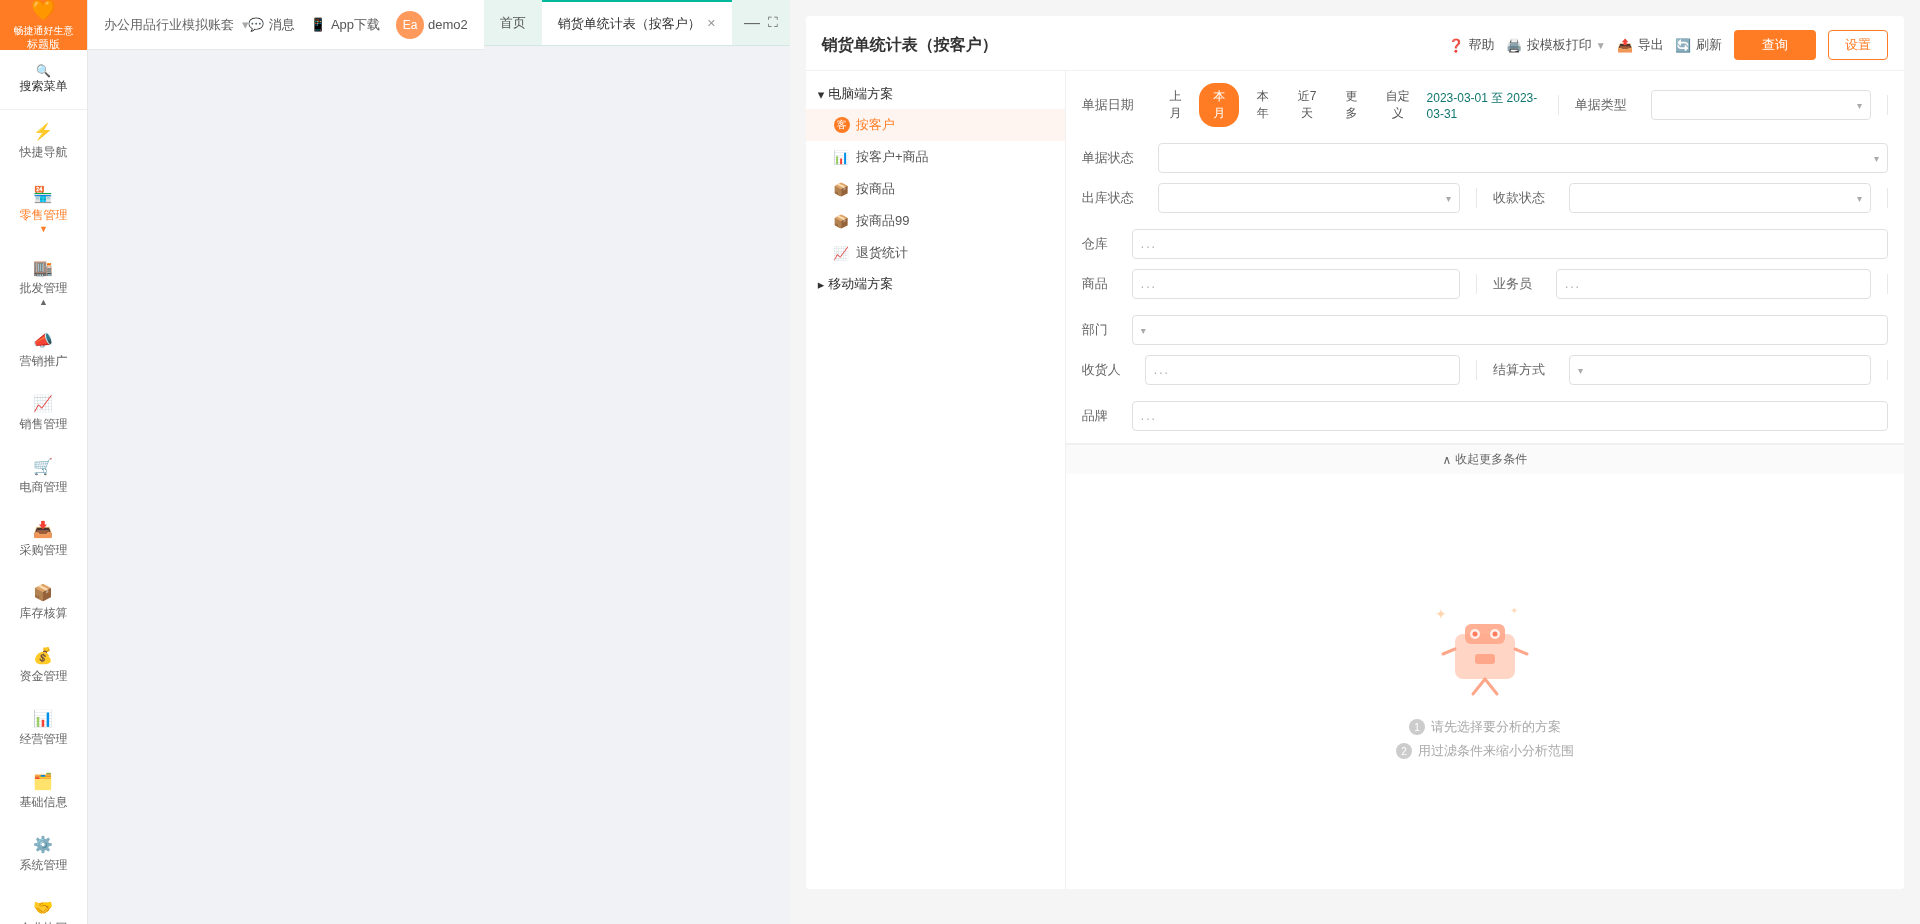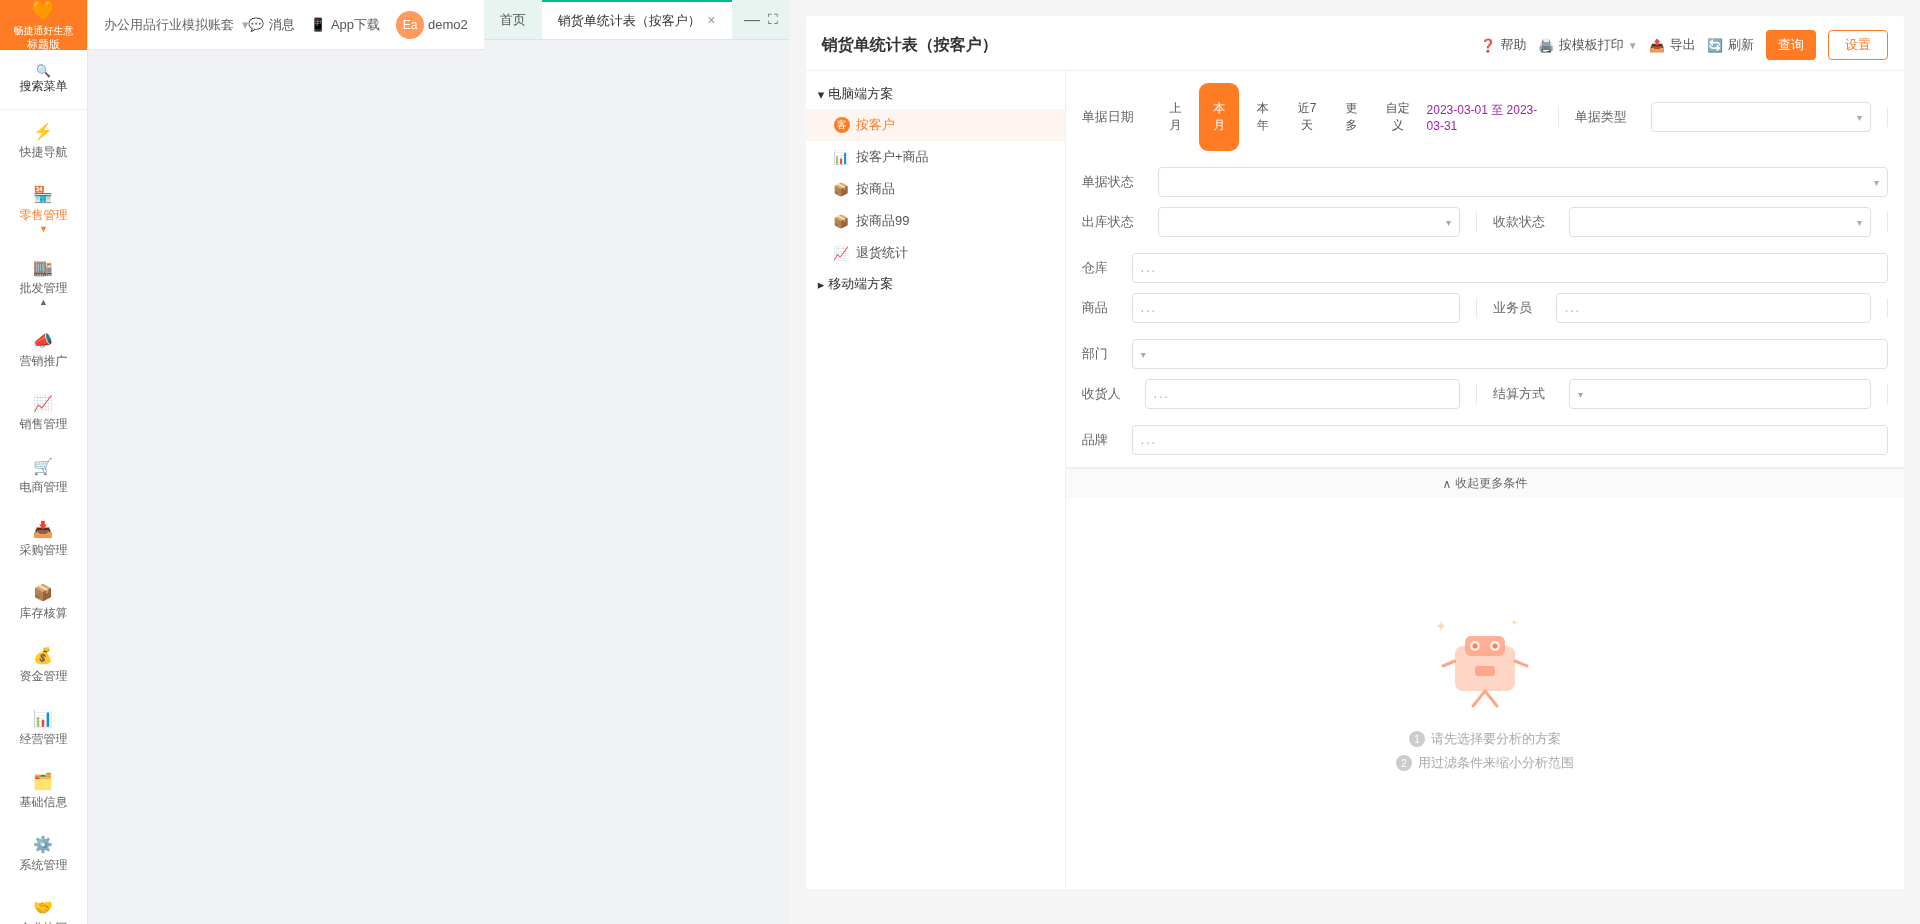--- a/index.html
+++ b/index.html
@@ -19,36 +19,36 @@
     .main-area { flex: 1; display: flex; flex-direction: row; overflow: hidden; }
 
     
     .topbar { height: 50px; background: #fff; display: flex; align-items: center; padding: 0 16px; border-bottom: 1px solid #e8e8e8; justify-content: space-between; }
     .topbar-left { display: flex; align-items: center; gap: 8px; font-size: 13px; color: #666; }
     .topbar-right { display: flex; align-items: center; gap: 16px; font-size: 13px; color: #555; }
     .topbar-right-item { display: flex; align-items: center; gap: 4px; cursor: pointer; }
     .avatar { width: 28px; height: 28px; border-radius: 50%; background: #ff9a5c; display: flex; align-items: center; justify-content: center; color: #fff; font-size: 12px; }
 
     
-    .tabbar { height: 40px; background: #e8f4f0; display: flex; align-items: center; padding: 0 0; border-bottom: 1px solid #d4e8e0; }
+    .tabbar { height: 46px; background: #e8f4f0; display: flex; align-items: center; padding: 0 0; border-bottom: 1px solid #d4e8e0; }
     .tab { display: flex; align-items: center; padding: 0 16px; height: 100%; cursor: pointer; font-size: 13px; color: #555; gap: 6px; }
     .tab.active { background: #fff; color: #333; border-top: 2px solid #00b99c; }
     .tab-close { color: #999; font-size: 11px; cursor: pointer; }
     .tab-home { color: #555; }
 
     
     .content { flex: 1; overflow-y: auto; padding: 16px; background: #f5f5f5; }
     .content-card { background: #fff; border-radius: 4px; overflow: hidden; }
 
     
     .page-header { display: flex; align-items: center; justify-content: space-between; padding: 14px 16px 10px; background: #fff; border-bottom: 1px solid #f0f0f0; }
     .page-title { font-size: 16px; font-weight: 600; color: #333; }
     .page-actions { display: flex; align-items: center; gap: 12px; font-size: 13px; color: #555; }
     .page-action { display: flex; align-items: center; gap: 4px; cursor: pointer; }
-    .btn-query { background: #ff7c24; color: #fff; border: none; border-radius: 4px; padding: 6px 12px; cursor: pointer; font-size: 13px; }
+    .btn-query { background: #ff7c24; color: #fff; border: none; border-radius: 4px; padding: 6px 28px; cursor: pointer; font-size: 13px; }
     .btn-settings { background: #fff; color: #ff7c24; border: 1px solid #ff7c24; border-radius: 4px; padding: 5px 16px; cursor: pointer; font-size: 13px; }
 
     
     .split-layout { display: flex; height: calc(100vh - 50px - 40px - 16px); }
 
     
     .left-panel { width: 260px; background: #fff; border-right: 1px solid #f0f0f0; flex-shrink: 0; overflow-y: auto; }
     .panel-header { display: flex; align-items: center; justify-content: space-between; padding: 10px 12px; border-bottom: 1px solid #f0f0f0; }
     .panel-header-label { font-size: 13px; color: #555; }
     .panel-header-actions { display: flex; align-items: center; gap: 6px; }
@@ -66,21 +66,21 @@
     
     .right-panel { flex: 1; display: flex; flex-direction: column; overflow: hidden; }
 
     
     .filter-area { background: #fff; padding: 12px 16px; border-bottom: 1px solid #f0f0f0; }
     .filter-row { display: flex; align-items: center; gap: 16px; margin-bottom: 10px; flex-wrap: wrap; }
     .filter-row:last-child { margin-bottom: 0; }
     .filter-dates { display: flex; align-items: center; gap: 6px; }
     .date-btn { padding: 3px 8px; border-radius: 3px; cursor: pointer; font-size: 12px; color: #555; border: none; background: transparent; }
     .date-btn.active { background: #ff7c24; color: #fff; border-radius: 12px; }
-    .date-range { color: #a21caf; font-size: 12px; }
+    .date-range { color: #0f766e; font-size: 12px; }
     .filter-divider { width: 1px; height: 20px; background: #e8e8e8; }
     .filter-col { display: flex; align-items: center; gap: 24px; flex: 1; min-width: 280px; }
     .filter-col-label { color: #666; font-size: 13px; white-space: nowrap; }
     .select-box { flex: 1; border: 1px solid #e0e0e0; border-radius: 4px; height: 30px; padding: 0 8px; display: flex; align-items: center; justify-content: space-between; cursor: pointer; background: #fff; font-size: 13px; color: #333; }
     .select-placeholder { color: #ccc; }
     .chevron { color: #aaa; font-size: 10px; }
     .dots { color: #aaa; font-size: 12px; letter-spacing: 2px; }
 
     .collapse-bar { display: flex; align-items: center; justify-content: center; padding: 6px; border-top: 1px solid #f0f0f0; cursor: pointer; color: #666; font-size: 12px; gap: 4px; background: #fafafa; }
 
@@ -277,21 +277,21 @@
 
         <div class="right-panel">
 
           <div class="filter-area">
 
             <div class="filter-row">
               <div class="filter-col" style="min-width:460px;">
                 <span class="filter-col-label">单据日期</span>
                 <div class="filter-dates">
                   <button class="date-btn">上月</button>
-                  <button class="date-btn active" style="background:#ff7c24;color:#fff;border-radius:9px;padding:17px 10px;">本月</button>
+                  <button class="date-btn active" style="background:#ff7c24;color:#fff;border-radius:16px;padding:5px 10px;">本月</button>
                   <button class="date-btn">本年</button>
                   <button class="date-btn">近7天</button>
                   <button class="date-btn">更多</button>
                   <button class="date-btn">自定义</button>
                   <span class="date-range">2023-03-01 至 2023-03-31</span>
                 </div>
               </div>
               <div class="filter-divider"></div>
               <div class="filter-col">
                 <span class="filter-col-label">单据类型</span>

